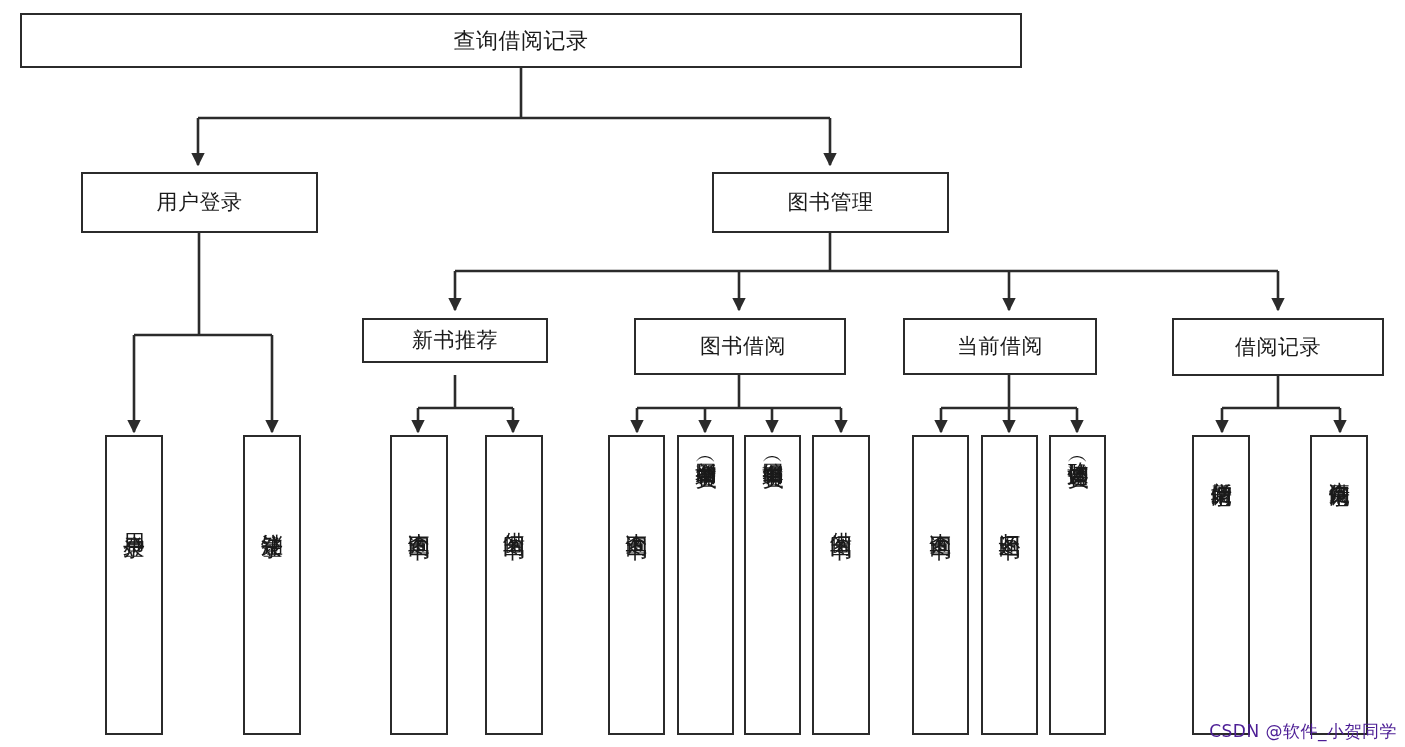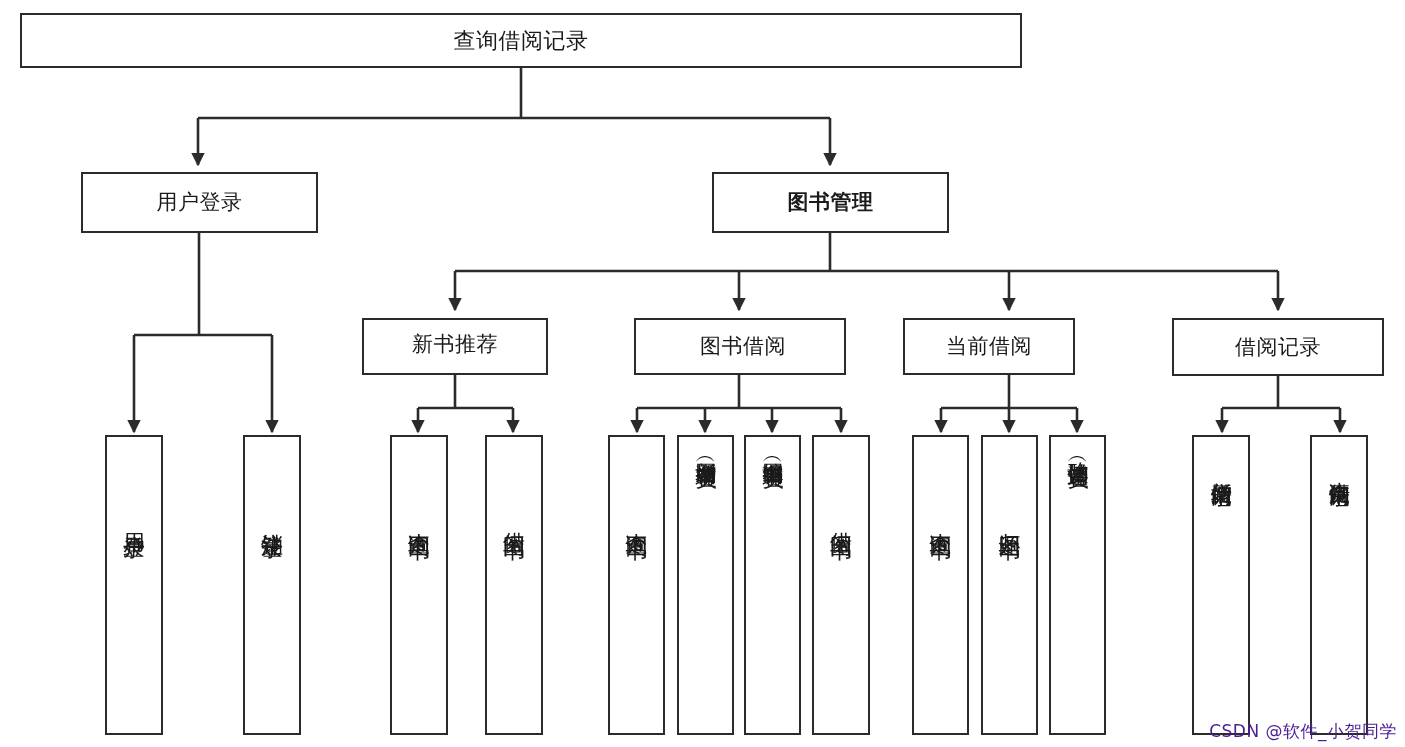--- a/index.html
+++ b/index.html
@@ -135,31 +135,31 @@
     </g>
   </svg>
 
   <div class="node horiz root" style="left:20px; top:13px; width:1002px; height:55px;">
     <span class="node-label">查询借阅记录</span>
   </div>
 
   <div class="node horiz" style="left:81px; top:172px; width:237px; height:61px;">
     <span class="node-label">用户登录</span>
   </div>
-  <div class="node horiz" style="left:712px; top:172px; width:237px; height:61px;font-weight:bold;">
+  <div class="node horiz" style="left:712px; top:172px; width:237px; height:61px;">
     <span class="node-label">图书管理</span>
   </div>
 
-  <div class="node horiz" style="left:362px; top:318px; width:186px; height:57px;font-family:Liberation Mono, monospace;">
+  <div class="node horiz" style="left:362px; top:318px; width:186px; height:45px;">
     <span class="node-label">新书推荐</span>
   </div>
   <div class="node horiz" style="left:634px; top:318px; width:212px; height:57px;padding-left:6px;">
     <span class="node-label">图书借阅</span>
   </div>
-  <div class="node horiz" style="left:903px; top:318px; width:172px; height:57px;">
+  <div class="node horiz" style="left:903px; top:318px; width:194px; height:57px;">
     <span class="node-label">当前借阅</span>
   </div>
   <div class="node horiz" style="left:1172px; top:318px; width:212px; height:58px;">
     <span class="node-label">借阅记录</span>
   </div>
 
   <div class="node vert" style="left:105px; top:435px; width:58px; height:300px; padding-top:78px;">
     <span class="node-label">用户登录</span>
   </div>
   <div class="node vert" style="left:243px; top:435px; width:58px; height:300px; padding-top:78px;">

